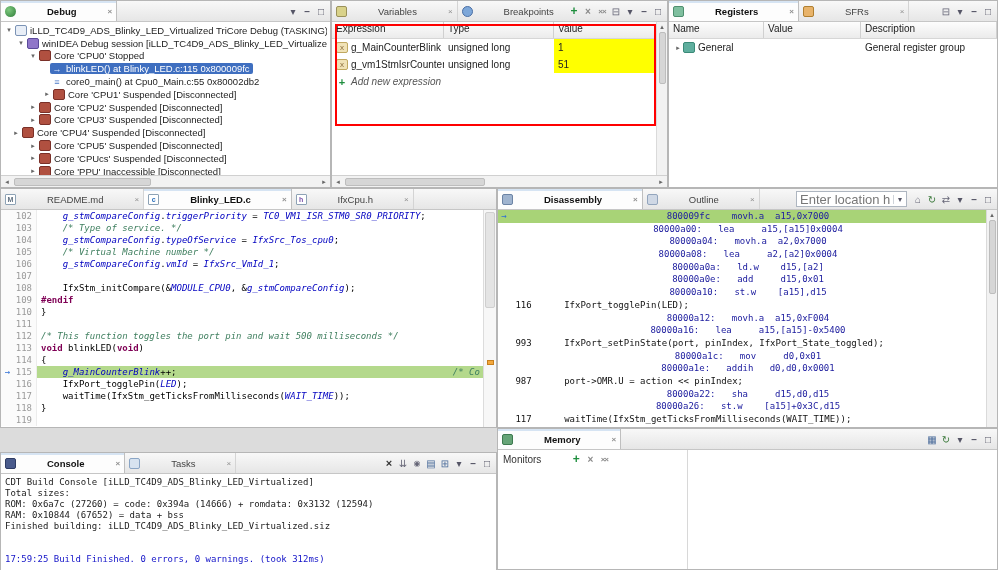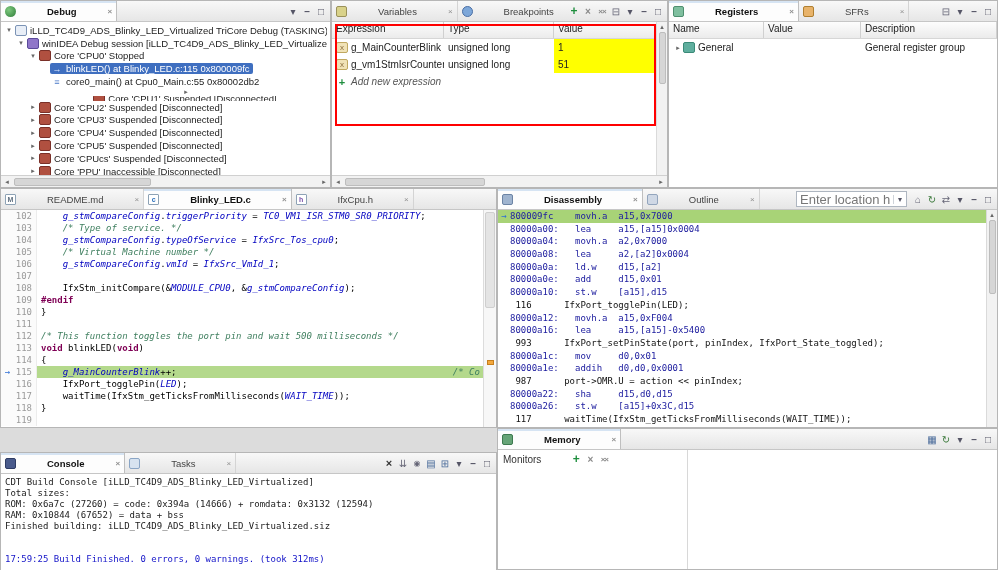--- a/index.html
+++ b/index.html
@@ -107,21 +107,21 @@
   .ruler{position:absolute;right:0;top:0;bottom:0;width:13px;background:#f7f7f7;border-left:1px solid #dcdcdc;}
   .ruler .rthumb{position:absolute;left:1px;top:2px;width:10px;height:96px;background:#e4e4e4;border:1px solid #cfcfcf;border-radius:2px;}
   .ruler .mark-orange{position:absolute;left:3px;top:150px;width:7px;height:5px;background:#f4a83c;border:1px solid #c77f1d;}
   
   .daswrap{flex:1;position:relative;overflow:hidden;background:#fff;}
   #das-lines{font-family:"DejaVu Sans Mono",monospace;font-size:9px;margin-right:11px;}
   .dline{display:flex;height:12.7px;line-height:12.7px;white-space:pre;}
   .dmark{width:12px;flex:none;text-align:center;color:#2f6fd6;font-size:9px;}
   .dline.current{background:var(--c-exec_line_disassembly,#a8d377);}
   .dtext{flex:1;overflow:hidden;}
-  .dins{color:#2020a0;}
+  .dins{color:#2020a0;text-align:center;}
   .dsrc{color:#111;}
   .loc{display:flex;align-items:center;background:#fff;border:1px solid #aeb6c0;height:16px;margin-right:4px;}
   .loc input{border:none;outline:none;width:96px;height:14px;font-family:"Liberation Sans",sans-serif;font-size:13px;padding:0 3px;}
   .loc input::placeholder{color:#777;}
   .locbtn{width:13px;text-align:center;color:#556;border-left:1px solid #cfd4da;font-size:8px;}
   
   .con{flex:1;overflow:hidden;padding:3px 4px;font-family:"DejaVu Sans Mono",monospace;font-size:9px;background:#fff;}
   .con-line{white-space:pre;line-height:11px;min-height:11px;color:#222;}
   .con-line.info-blue{color:#1414c8;}
   
@@ -183,42 +183,42 @@
             <span class="tlab">blinkLED() at Blinky_LED.c:115 0x800009fc</span>
           </span>
         </div>
         <div class="trw" style="padding-left: 39px;">
           <span class="exp"></span>
           <span class="tsel">
             <span class="gicon gi-stack-frame"></span>
             <span class="tlab">core0_main() at Cpu0_Main.c:55 0x80002db2</span>
           </span>
         </div>
-        <div class="trw" style="padding-left: 41px; flex-direction: column;">
+        <div class="trw" style="padding-left: 41px;">
           <span class="exp">▸</span>
           <span class="tsel">
             <span class="gicon gi-core"></span>
             <span class="tlab">Core 'CPU1' Suspended [Disconnected]</span>
           </span>
         </div>
         <div class="trw" style="padding-left: 27px;">
           <span class="exp">▸</span>
           <span class="tsel">
             <span class="gicon gi-core"></span>
             <span class="tlab">Core 'CPU2' Suspended [Disconnected]</span>
           </span>
         </div>
         <div class="trw" style="padding-left: 27px;">
           <span class="exp">▸</span>
           <span class="tsel">
             <span class="gicon gi-core"></span>
             <span class="tlab">Core 'CPU3' Suspended [Disconnected]</span>
           </span>
         </div>
-        <div class="trw" style="padding-left: 27px;">
+        <div class="trw" style="padding-left: 10px;">
           <span class="exp">▸</span>
           <span class="tsel">
             <span class="gicon gi-core"></span>
             <span class="tlab">Core 'CPU4' Suspended [Disconnected]</span>
           </span>
         </div>
         <div class="trw" style="padding-left: 27px;">
           <span class="exp">▸</span>
           <span class="tsel">
             <span class="gicon gi-core"></span>

